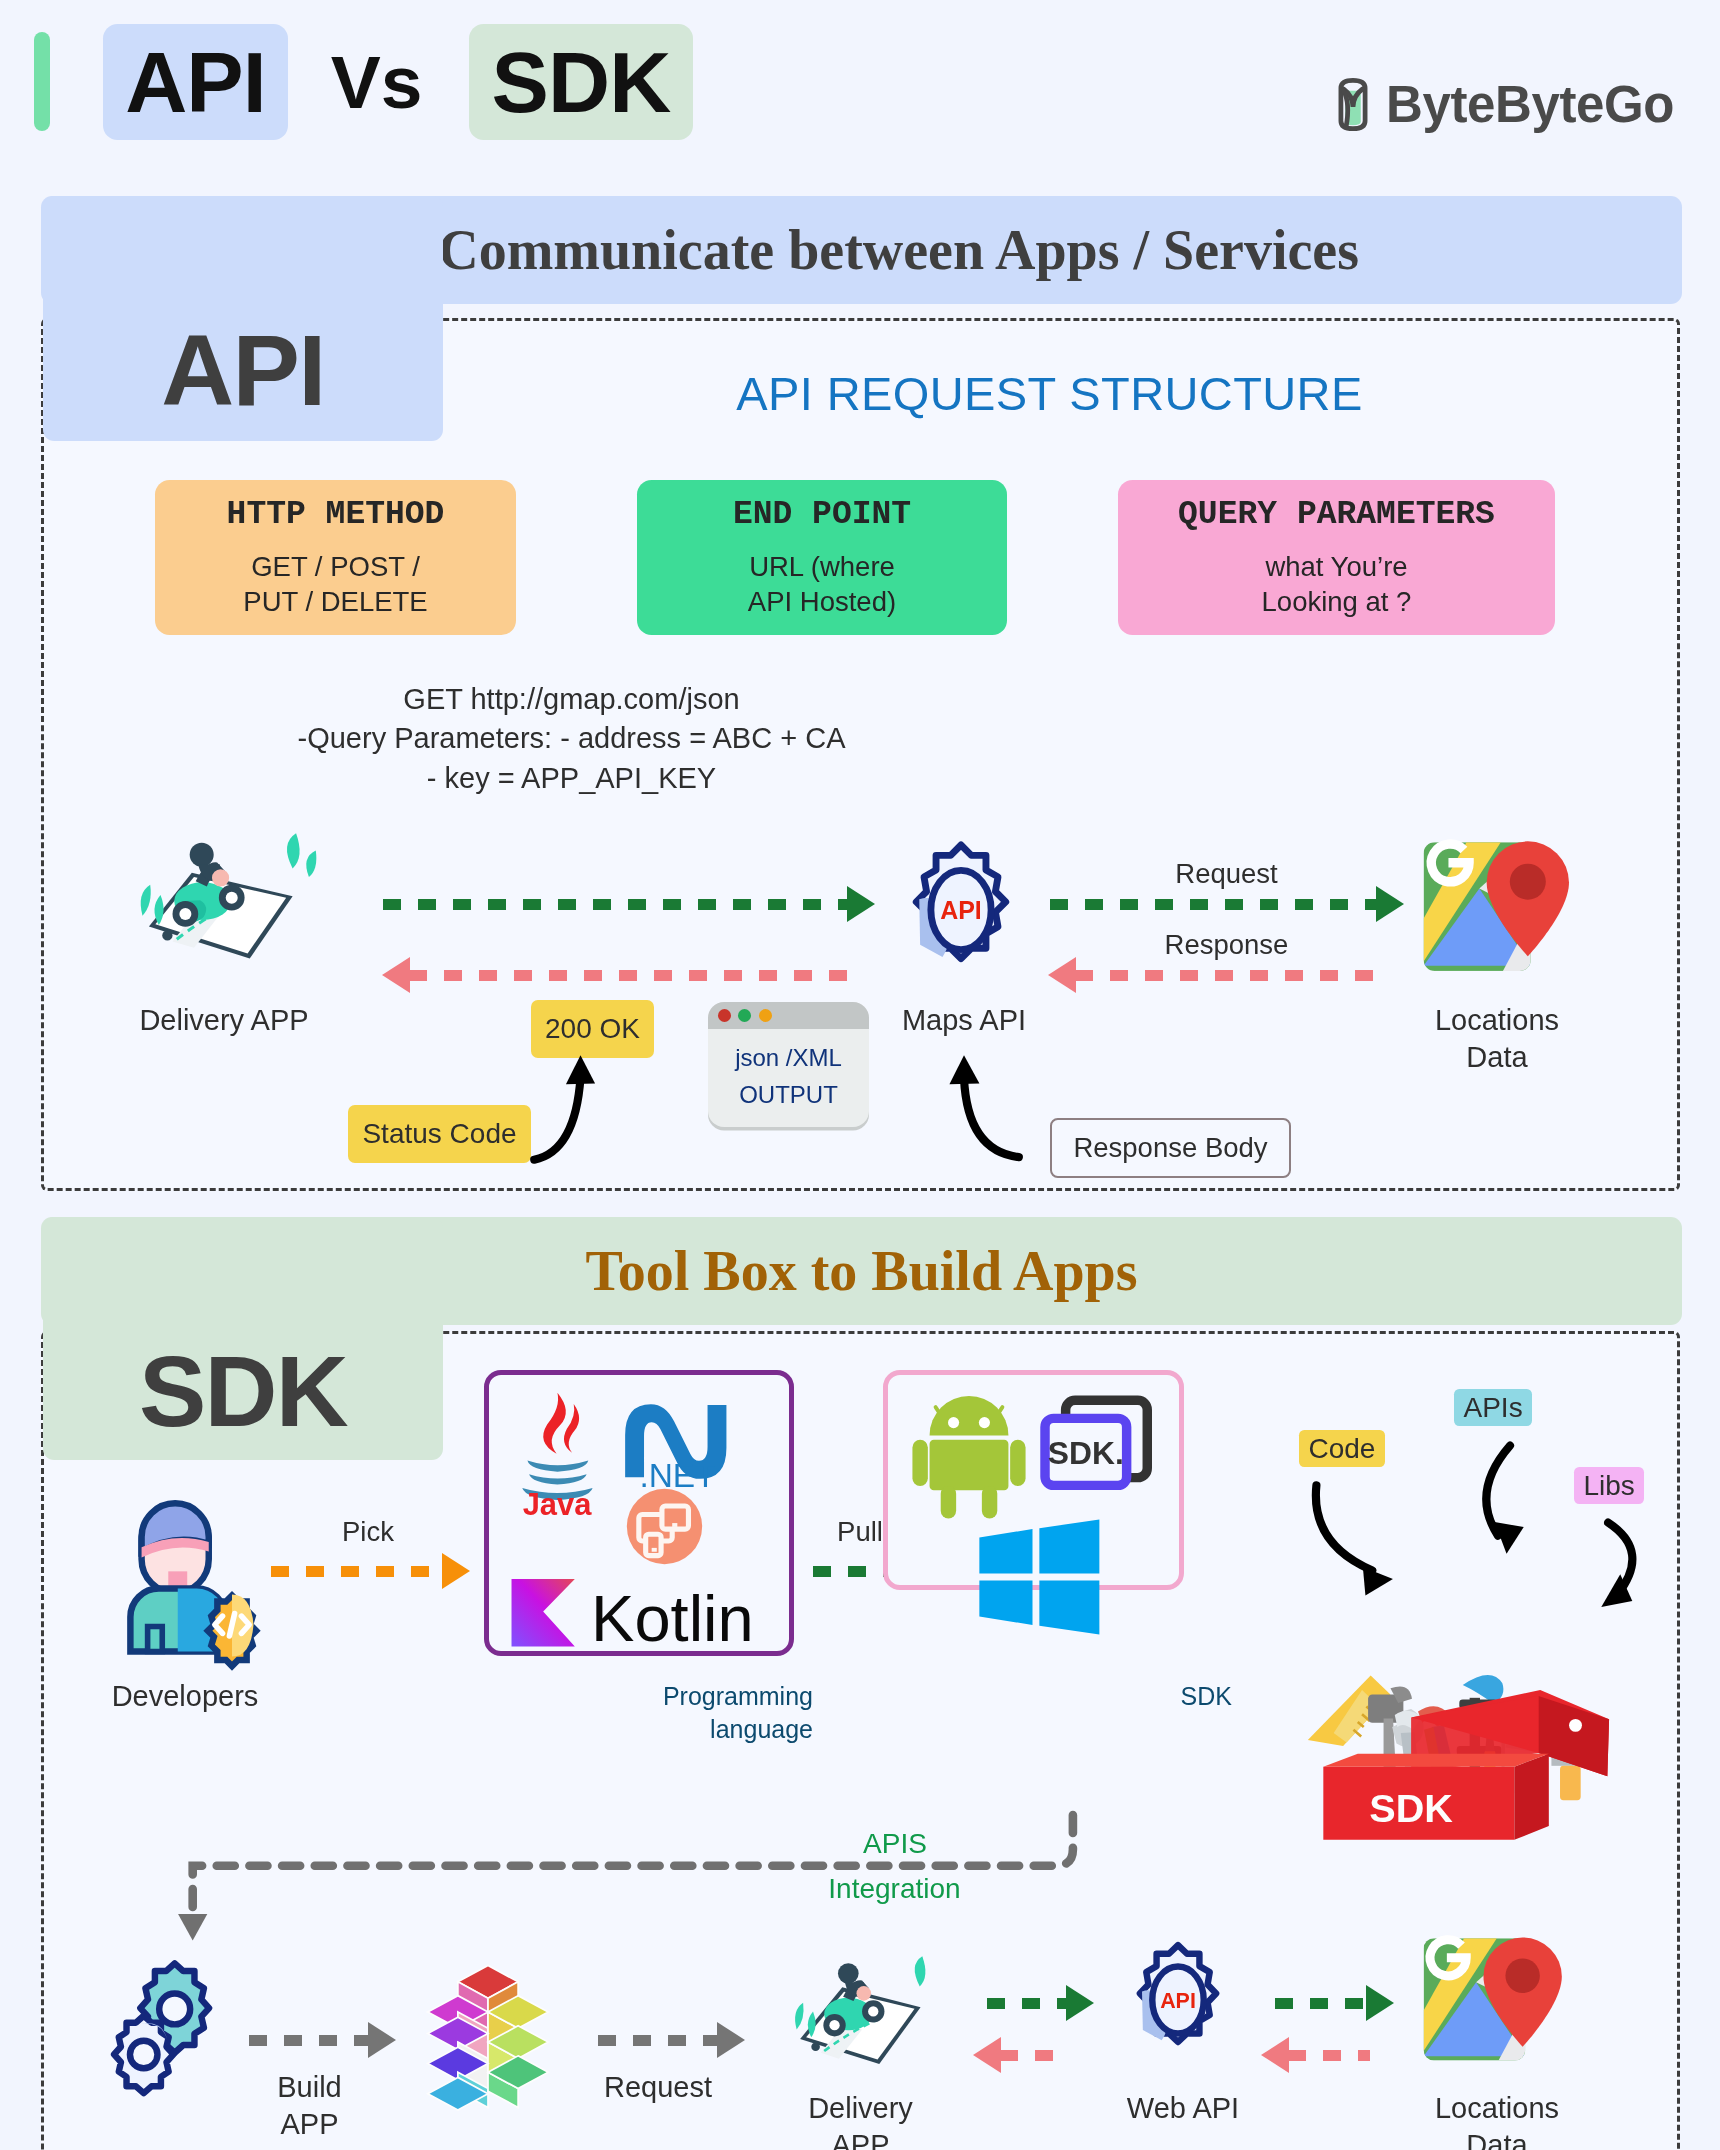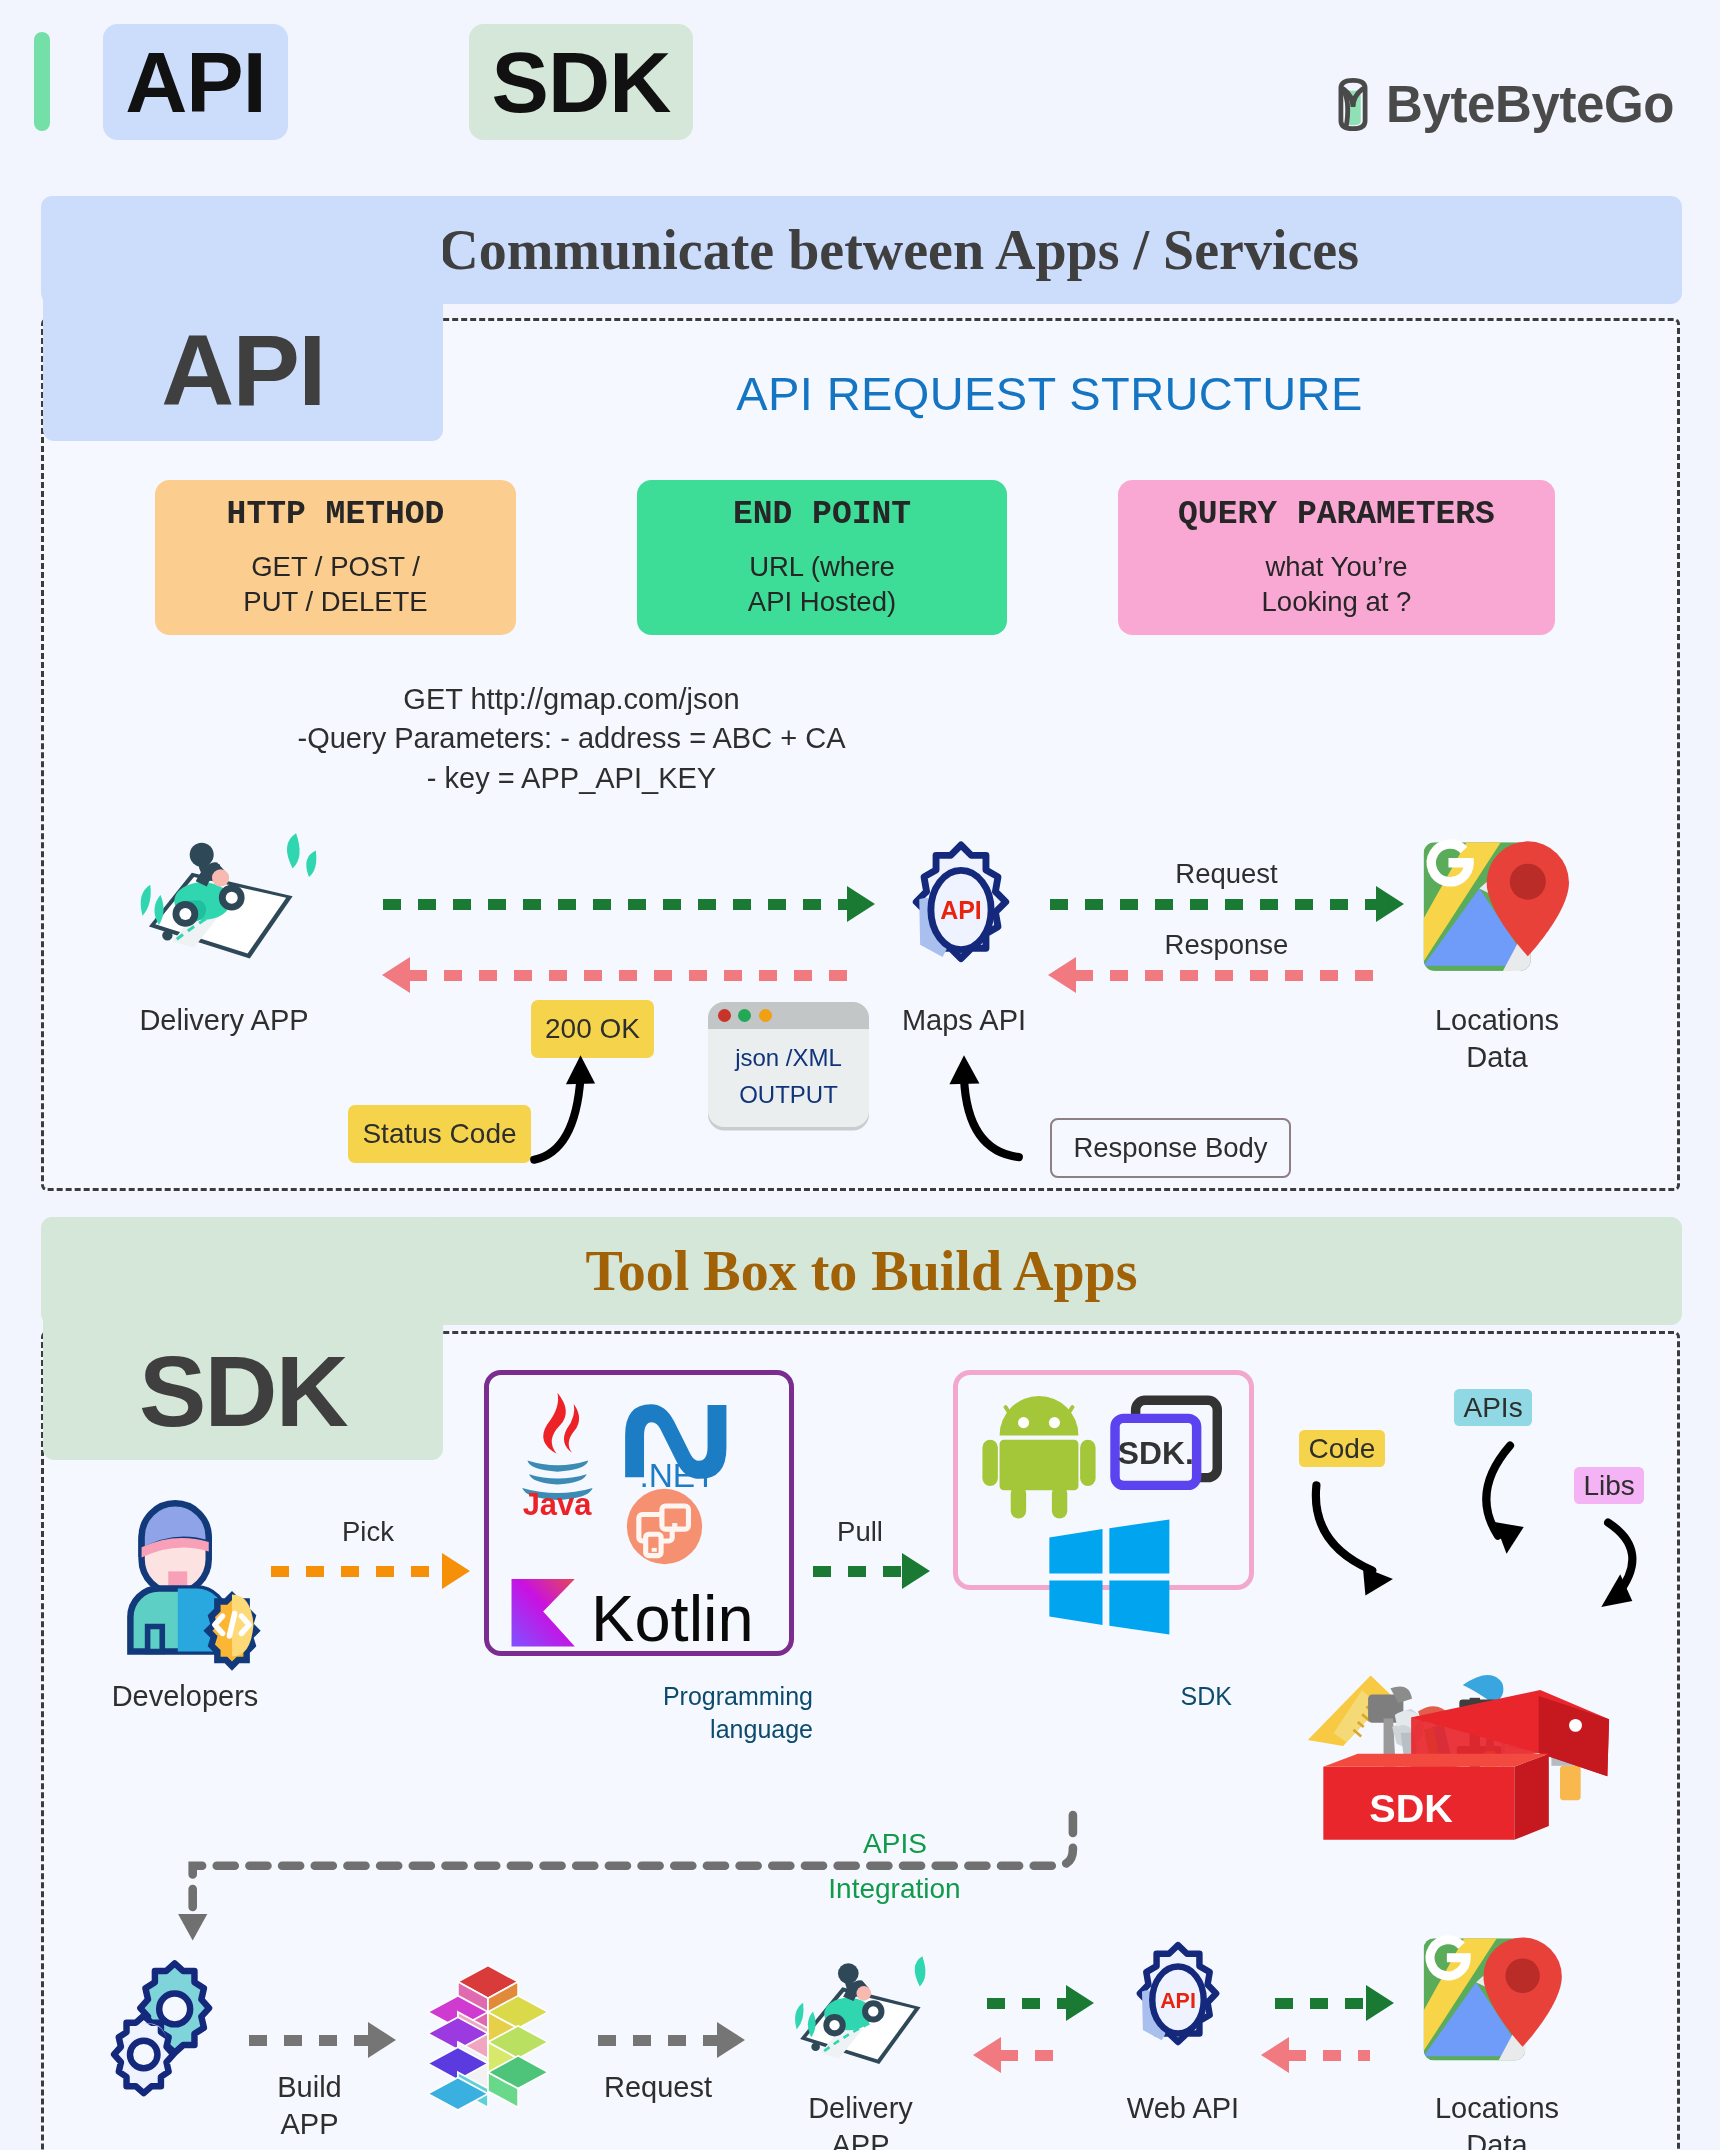--- a/index.html
+++ b/index.html
@@ -175,21 +175,21 @@
     width: 400px; height: 243px;
     display: flex; align-items: flex-end; justify-content: center;
     padding-bottom: 10.8px;
     font-size: 101px; font-weight: 800; color: #3f3f3f; letter-spacing: -1.7px;
   }
 
   .logo-card {
     position: absolute; border-radius: 17px; background: #f5f8ff;
   }
   #lang-card { left: 484px; top: 1370px; width: 310px; height: 286px; border: 5.6px solid #7b2c8f; }
-  #sdk-card  { left: 953px; top: 1370px; width: 301px; height: 220px; border: 5.6px solid #f2a8ce; text-decoration: underline; }
+  #sdk-card  { left: 883px; top: 1370px; width: 301px; height: 220px; border: 5.6px solid #f2a8ce; text-decoration: underline; }
 
   .card-caption {
     position: absolute; text-align: right; font-size: 25px; color: #0c4a6e; line-height: 1.3;
   }
 
   .tag-chip {
     position: absolute; border-radius: 5.2px;
     display: flex; align-items: center; justify-content: center;
     font-size: 28px; color: #2e2e2e; padding: 2.6px 9.5px;
   }
@@ -200,20 +200,21 @@
 </style>
 </head>
 <body>
 
 <div id="header">
   <div id="green-bar"></div>
 
   <div id="title-api-chip">
     <span class="txt">API</span>
   </div>
+  <div id="title-vs">Vs</div>
   <div id="title-sdk-chip">
     <span class="txt">SDK</span>
   </div>
 
   <div id="brand">
     <div id="brand-mark">
       <svg width="40" height="57" viewBox="0 0 92 132">
         <path d="M18 28 Q18 10 46 10 Q74 10 74 28 L74 104 Q74 122 46 122 Q18 122 18 104 Z" fill="none" stroke="#4a4a4a" stroke-width="11"></path>
         <path d="M28 34 L64 34 L64 106 Q64 114 46 114 Q28 114 28 106 Z" fill="#8fe0b4"></path>
         <path d="M24 30 Q46 46 46 72 Q46 46 68 30" fill="none" stroke="#4a4a4a" stroke-width="11" stroke-linecap="round"></path>

